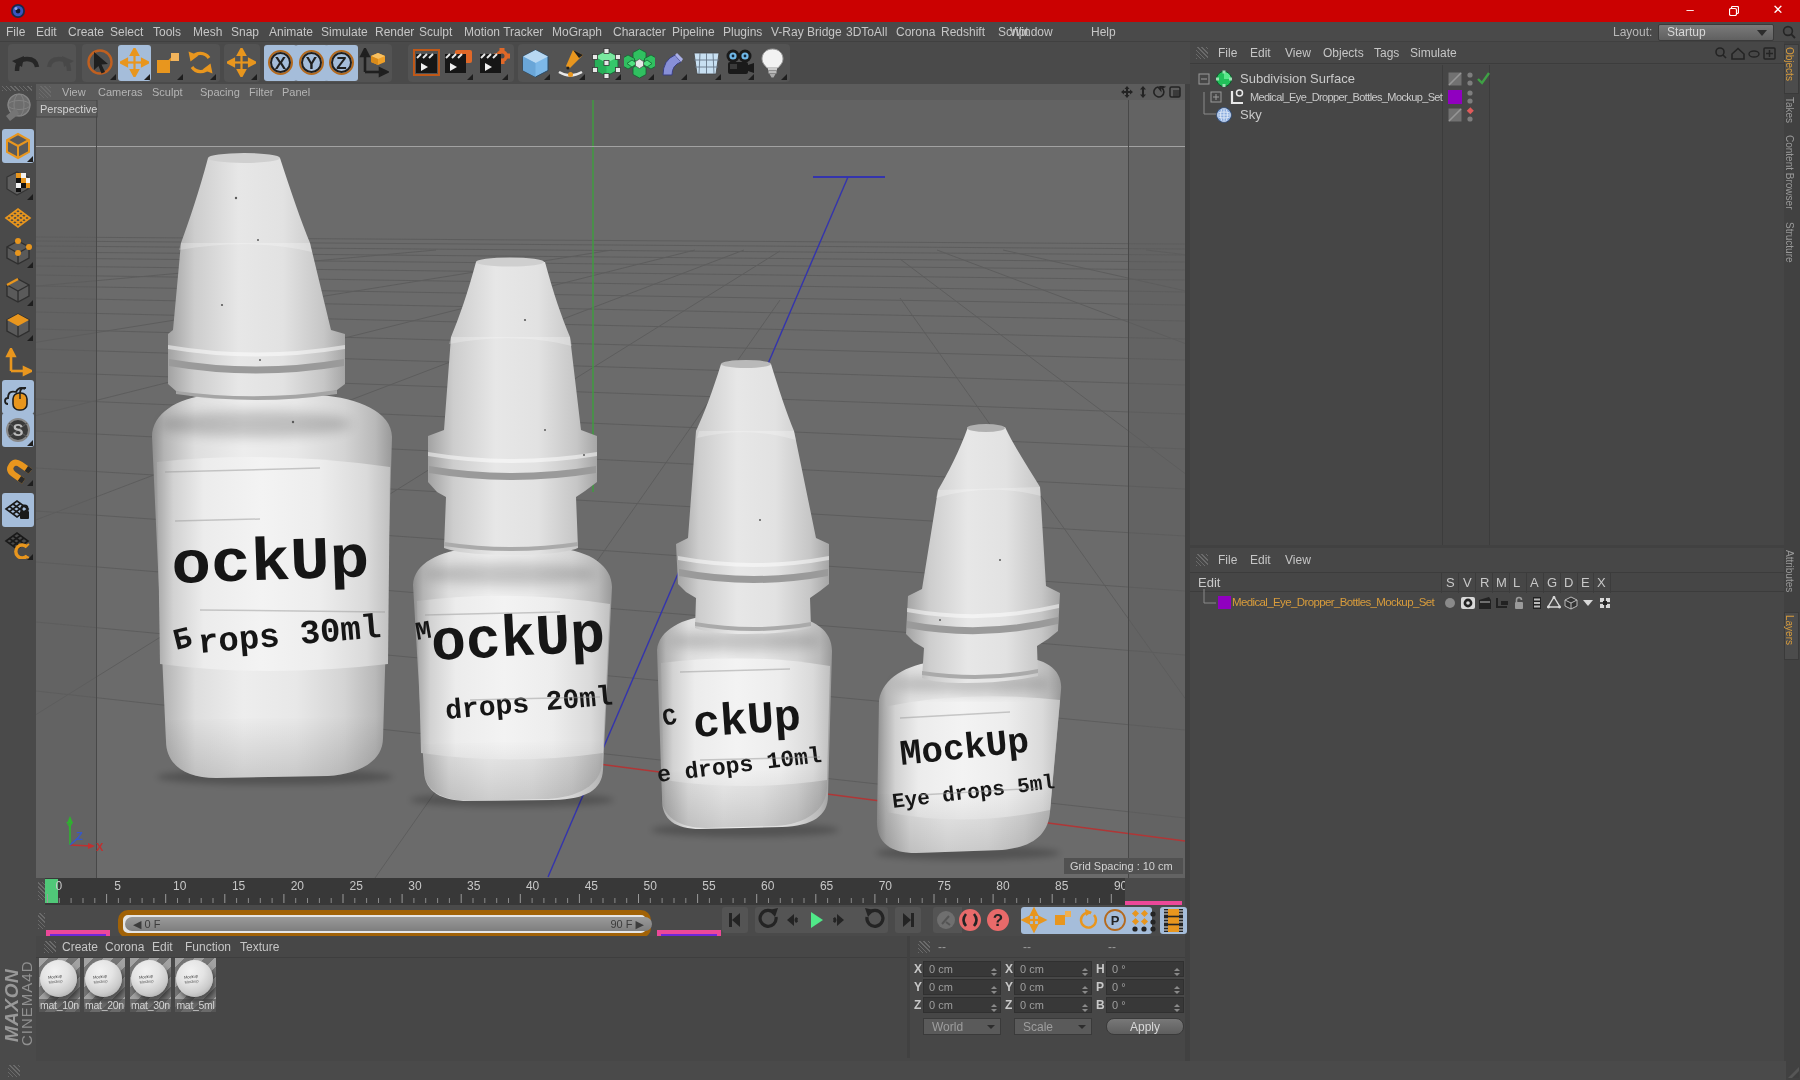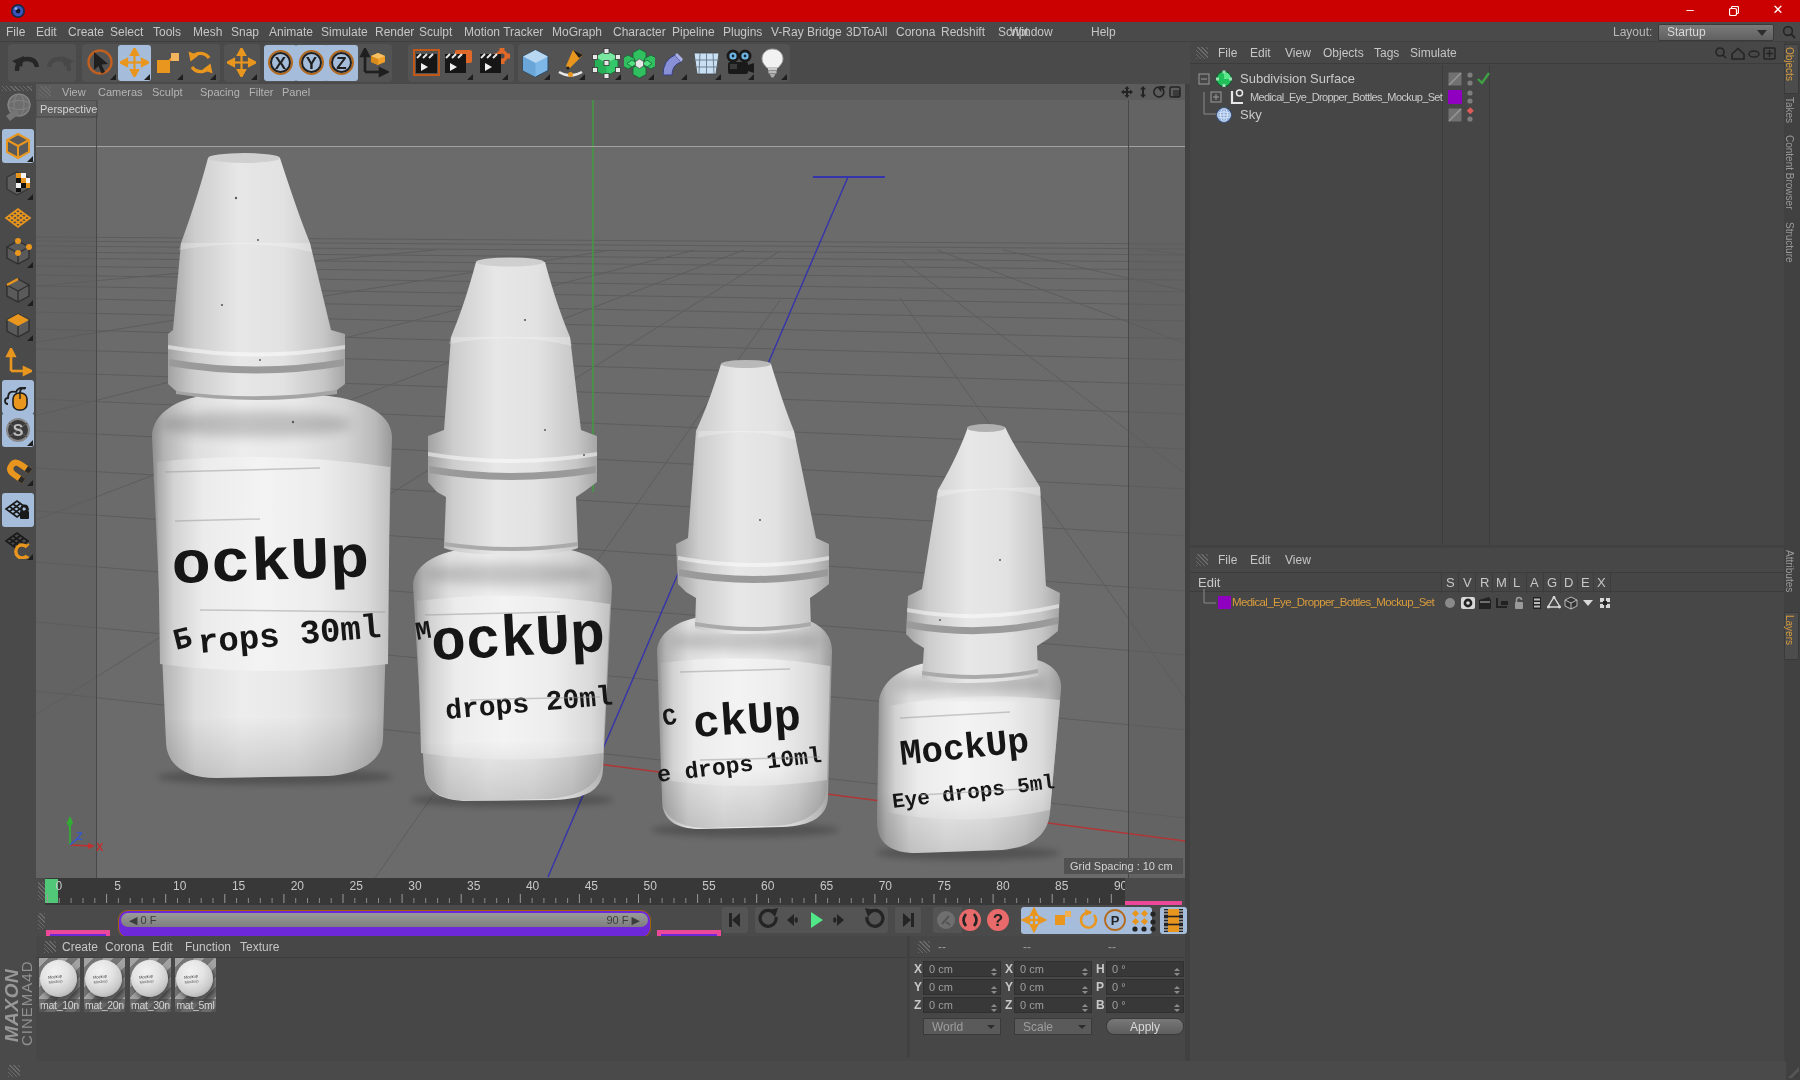--- a/index.html
+++ b/index.html
@@ -1063,21 +1063,21 @@
     </div>
   </div>
   <div id="transport" class="abs">
     <div class="grip" style="left:2px;top:8px;height:16px;width:7px"></div>
     <div class="dfield" style="left:10px;top:5px;width:64px;height:20px;line-height:18px;padding-left:6px">0 F
       <svg class="abs" style="right:4px;top:5px" width="7" height="10" fill="#9a9a9a">
           <path d="M3.5 0 L7 4 L0 4 Z"></path>
           <path d="M3.5 10 L7 6 L0 6 Z"></path>
         </svg>
     </div>
-    <div class="abs" style="left:82px;top:5px;width:533px;height:28px;background:#6d28d9;border:1px solid #a16207;border-radius:10px">
+    <div class="abs" style="left:82px;top:5px;width:533px;height:28px;background:#e5e5e5;border:5px solid #a16207;border-radius:10px">
       <div class="abs" style="left:2px;top:2px;width:527px;height:14px;background:linear-gradient(#9a9a9a,#7e7e7e);border-radius:8px;color:#3c3c3c;font-size:11px;line-height:14px">
         <span style="position:absolute;left:8px">◀ 0 F</span>
         <span style="position:absolute;right:8px">90 F ▶</span>
       </div>
     </div>
     <div class="dfield" style="left:621px;top:5px;width:64px;height:20px;line-height:18px;padding-left:6px">90 F
       <svg class="abs" style="right:4px;top:5px" width="7" height="10" fill="#9a9a9a">
           <path d="M3.5 0 L7 4 L0 4 Z"></path>
           <path d="M3.5 10 L7 6 L0 6 Z"></path>
         </svg>

